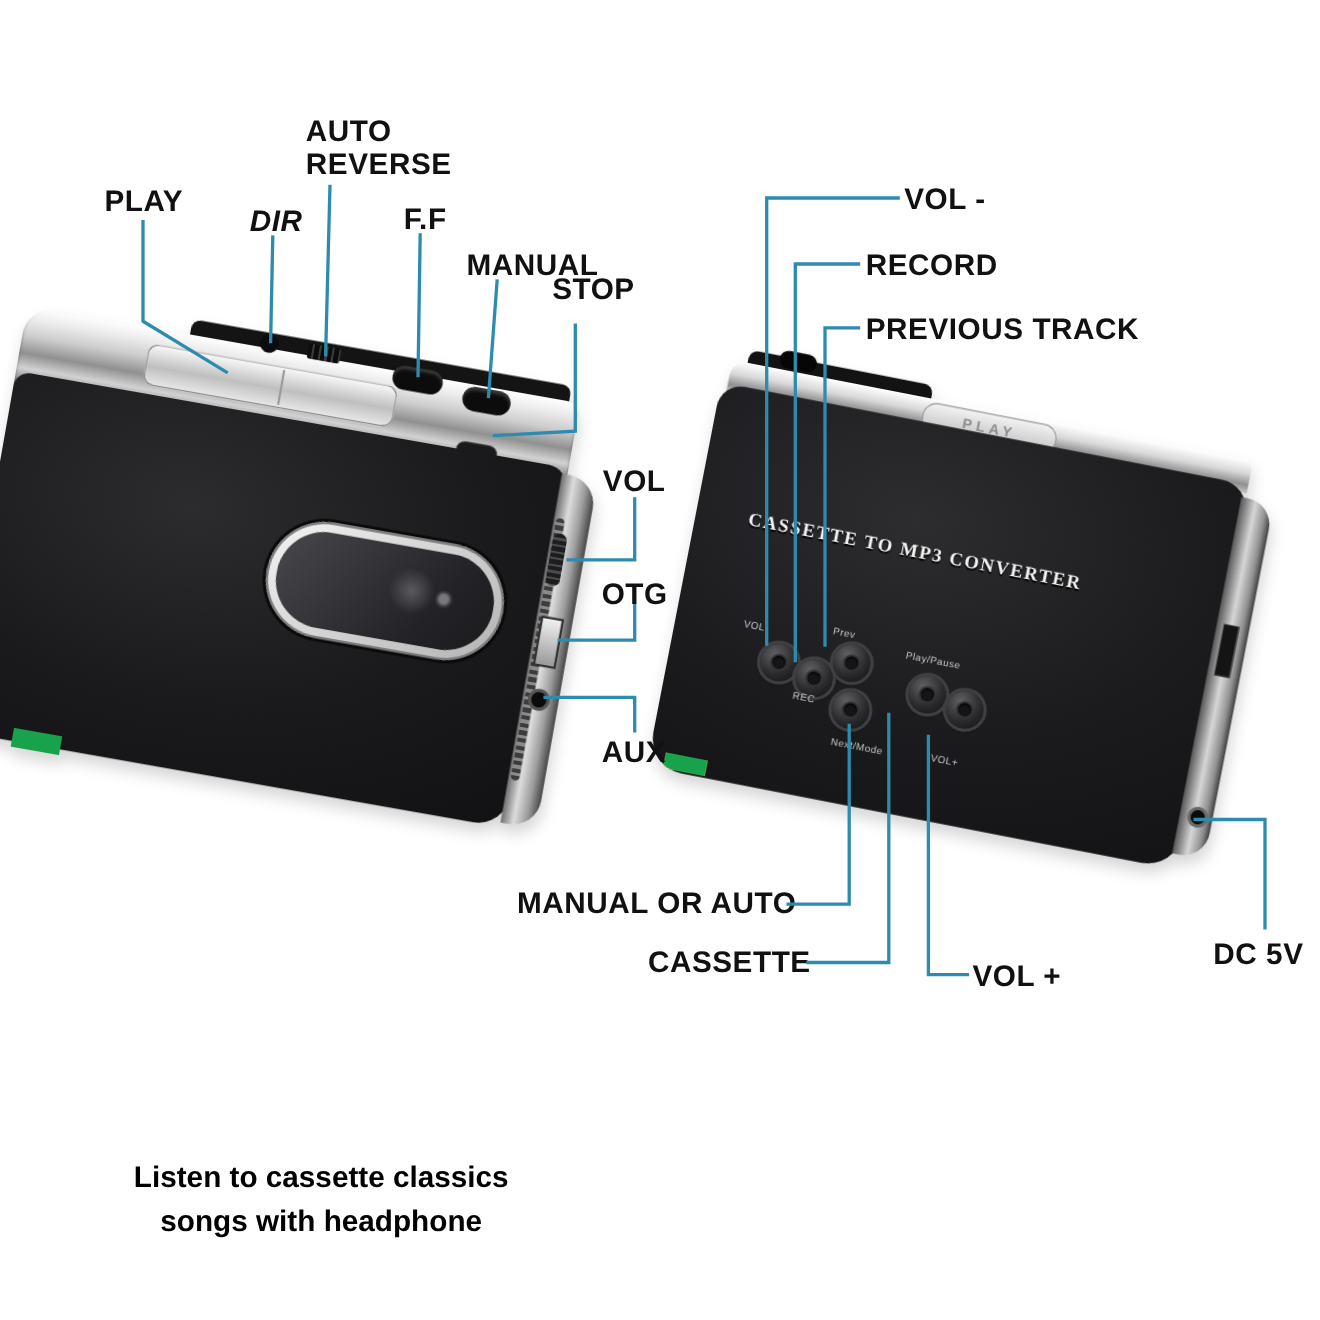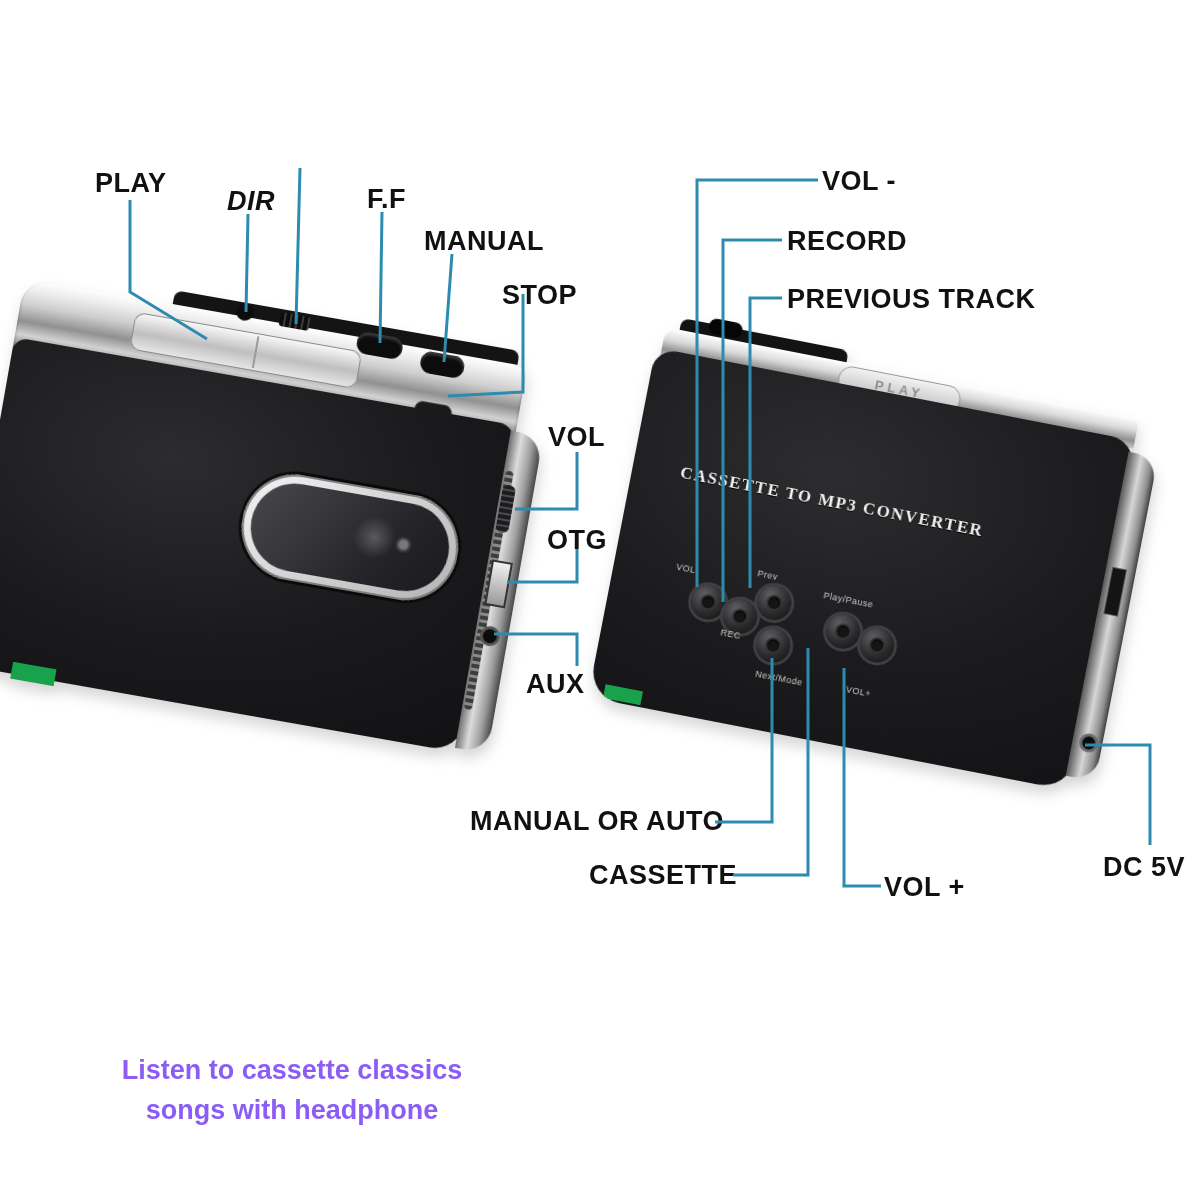--- a/index.html
+++ b/index.html
@@ -4,21 +4,21 @@
 <style>
   html,body{margin:0;padding:0;background:#ffffff;}
   .canvas{position:relative;width:1200px;height:1200px;background:#ffffff;overflow:hidden;
           font-family:"Liberation Sans",sans-serif;}
   
   .callout{position:absolute;font:700 27px/30px "Liberation Sans",sans-serif;color:#111;
            letter-spacing:.5px;white-space:pre-line;}
   
   .section-head{position:absolute;transform:translateX(-50%);font:700 42px/44px "Liberation Sans",sans-serif;color:#000;}
   .section-sub{position:absolute;transform:translateX(-50%);font:700 27px/40px "Liberation Sans",sans-serif;
-               color:#8b5cf6;text-align:center;white-space:pre-line;}
+               color:#000000;text-align:center;white-space:pre-line;}
   
   .device{position:absolute;transform-origin:0 0;filter:drop-shadow(3px 8px 7px rgba(0,0,0,.16));}
   .device *{position:absolute;}
   
   .dev-front{left:25px;top:278px;width:545px;height:392px;transform:rotate(10deg);}
   .f-topstrip{left:150px;top:-14px;width:350px;height:34px;background:#141414;border-radius:8px;}
   .f-band{left:0;top:0;width:510px;height:74px;border-radius:26px 12px 0 0;
     background:linear-gradient(180deg,#ffffff 0%,#ececec 16%,#cdcdcd 36%,#909090 58%,#d2d2d2 76%,#626262 100%);
     box-shadow:inset 0 -2px 3px rgba(0,0,0,.35);}
   .f-slider{left:115px;top:14px;width:230px;height:38px;border-radius:10px;
@@ -278,26 +278,28 @@
       <span class="btn-label" style="left:160px;top:296px;">Next/Mode</span>
       <span class="btn-label" style="left:252px;top:294px;">VOL+</span>
     </div>
     <div class="b-edge"></div>
     <div class="b-slot"></div>
     <div class="b-dc"></div>
   </div>
 
   <div class="callout" style="left:95px;top:168px;">PLAY</div>
   <div class="callout" style="left:227px;top:186px;font-style:italic;">DIR</div>
+  <div class="callout" style="left:278px;top:104px;">AUTO
+REVERSE</div>
   <div class="callout" style="left:367px;top:184px;">F.F</div>
   <div class="callout" style="left:424px;top:226px;">MANUAL</div>
-  <div class="callout" style="left:502px;top:280px;text-align:center;">STOP</div>
+  <div class="callout" style="left:502px;top:248px;text-align:center;">STOP</div>
   <div class="callout" style="left:548px;top:422px;">VOL</div>
   <div class="callout" style="left:547px;top:525px;">OTG</div>
-  <div class="callout" style="left:526px;top:669px;">AUX</div>
+  <div class="callout" style="left:547px;top:669px;">AUX</div>
   <div class="callout" style="left:822px;top:166px;">VOL -</div>
   <div class="callout" style="left:787px;top:226px;">RECORD</div>
   <div class="callout" style="left:787px;top:284px;">PREVIOUS TRACK</div>
   <div class="callout" style="left:470px;top:806px;">MANUAL OR AUTO</div>
   <div class="callout" style="left:589px;top:860px;">CASSETTE</div>
   <div class="callout" style="left:884px;top:872px;">VOL +</div>
   <div class="callout" style="left:1103px;top:852px;">DC 5V</div>
 
   <div class="section-sub" style="left:292px;top:1050px;">Listen to cassette classics
 songs with headphone</div>

